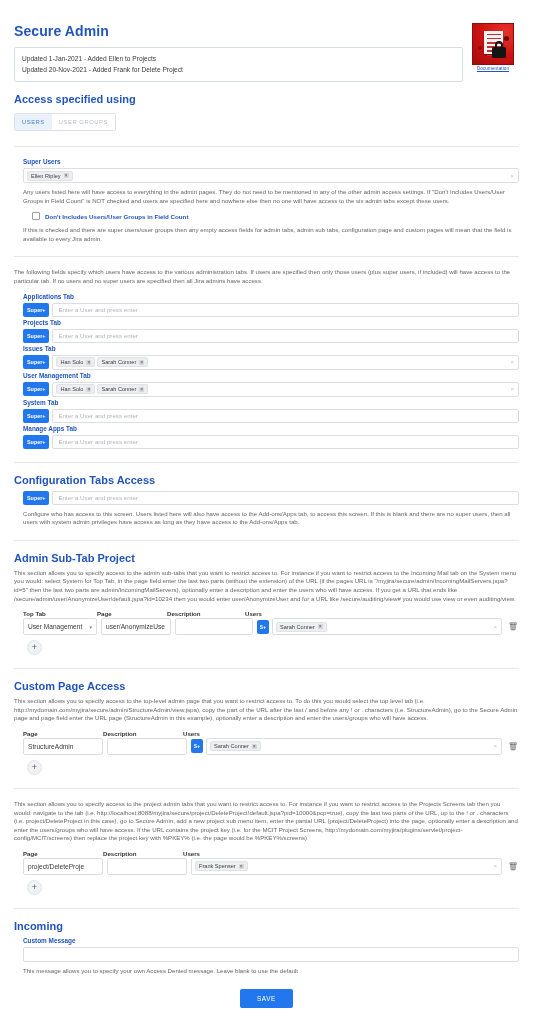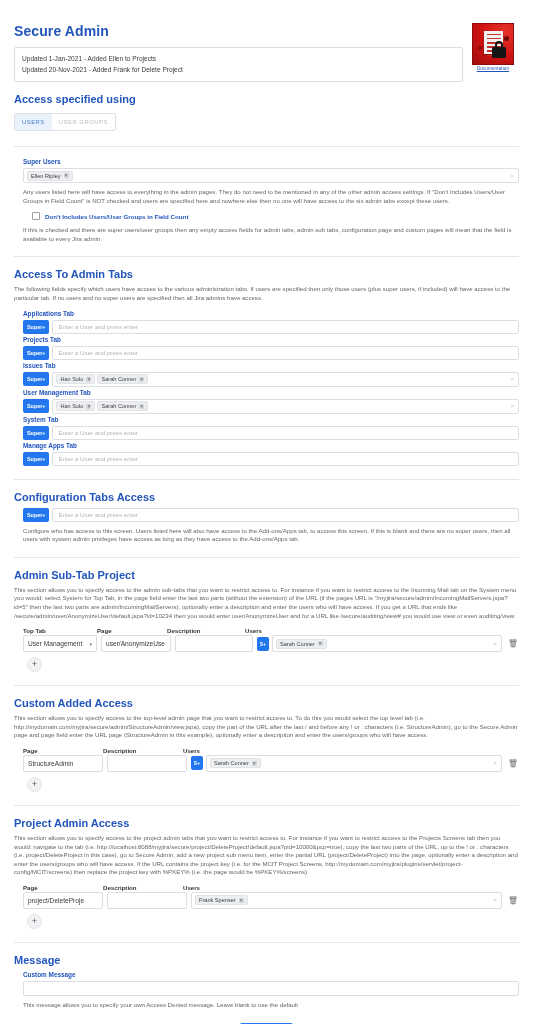--- a/index.html
+++ b/index.html
@@ -360,21 +360,20 @@
     <div class="cbrow">
       <span class="cbox"></span>
       <span class="cblabel">Don't Includes Users/User Groups in Field Count</span>
     </div>
     <p class="help">If this is checked and there are super users/user groups then any empty access fields for admin tabs, admin sub tabs, configuration page and custom pages will mean that the field is available to every Jira admin.</p>
   </div>
 
   <hr class="rule">
 
   
-  <h2 class="sect">Access To Admin Tabs</h2>
   <p class="help">The following fields specify which users have access to the various administration tabs. If users are specified then only those users (plus super users, if included) will have access to the particular tab. If no users and no super users are specified then all Jira admins have access.</p>
 
   <div class="indent">
 
     <h3 class="sub">Applications Tab</h3>
     <div class="fieldrow">
       <div class="superbadge">Super+</div>
       <div class="tokenbox">
         <span class="ph">Enter a User and press enter</span>
       </div>
@@ -481,21 +480,21 @@
         <span class="clear-x">×</span>
       </div>
     </div>
     <div class="trash">🗑</div>
   </div>
   <div class="addbtn">+</div>
 
   <hr class="rule">
 
   
-  <h2 class="sect">Custom Added Access</h2>
+  <h2 class="sect">Custom Page Access</h2>
   <p class="help">This section allows you to specify access to the top-level admin page that you want to restrict access to. To do this you would select the top level tab (i.e. http://mydomain.com/myjira/secure/admin/StructureAdmin/view.jspa), copy the part of the URL after the last / and before any ! or . characters (i.e. StructureAdmin), go to the Secure Admin page and page field enter the URL page (StructureAdmin in this example), optionally enter a description and enter the users/groups who will have access.</p>
 
   <div class="thead">
     <div class="w-page2">Page</div>
     <div class="w-desc2">Description</div>
     <div>Users</div>
   </div>
 
   <div class="trow">
     <div class="cell-in w-page2">StructureAdmin</div>
@@ -510,21 +509,20 @@
         <span class="clear-x">×</span>
       </div>
     </div>
     <div class="trash">🗑</div>
   </div>
   <div class="addbtn">+</div>
 
   <hr class="rule">
 
   
-  <h2 class="sect">Project Admin Access</h2>
   <p class="help">This section allows you to specify access to the project admin tabs that you want to restrict access to. For instance if you want to restrict access to the Projects Screens tab then you would: navigate to the tab (i.e. http://localhost:8088/myjira/secure/project/DeleteProject!default.jspa?pid=10000&amp;pcp=true), copy the last two parts of the URL, up to the ! or . characters (i.e. project/DeleteProject in this case), go to Secure Admin, add a new project sub menu item, enter the partial URL (project/DeleteProject) into the page, optionally enter a description and enter the users/groups who will have access. If the URL contains the project key (i.e. for the MCIT Project Screens, http://mydomain.com/myjira/plugins/servlet/project-config/MCIT/screens) then replace the project key with %PKEY% (i.e. the page would be %PKEY%/screens)</p>
 
   <div class="thead">
     <div class="w-page2">Page</div>
     <div class="w-desc2">Description</div>
     <div>Users</div>
   </div>
 
   <div class="trow">
     <div class="cell-in w-page2">project/DeleteProje</div>
@@ -538,21 +536,21 @@
         <span class="clear-x">×</span>
       </div>
     </div>
     <div class="trash">🗑</div>
   </div>
   <div class="addbtn">+</div>
 
   <hr class="rule">
 
   
-  <h2 class="sect">Message</h2>
+  <h2 class="sect">Incoming</h2>
   <div class="indent">
     <h3 class="sub">Custom Message</h3>
     <div class="msg-input" placeholder=""></div>
     <p class="help">This message allows you to specify your own Access Denied message. Leave blank to use the default</p>
   </div>
 
   <div class="savewrap">
     <button class="savebtn">SAVE</button>
   </div>
 

